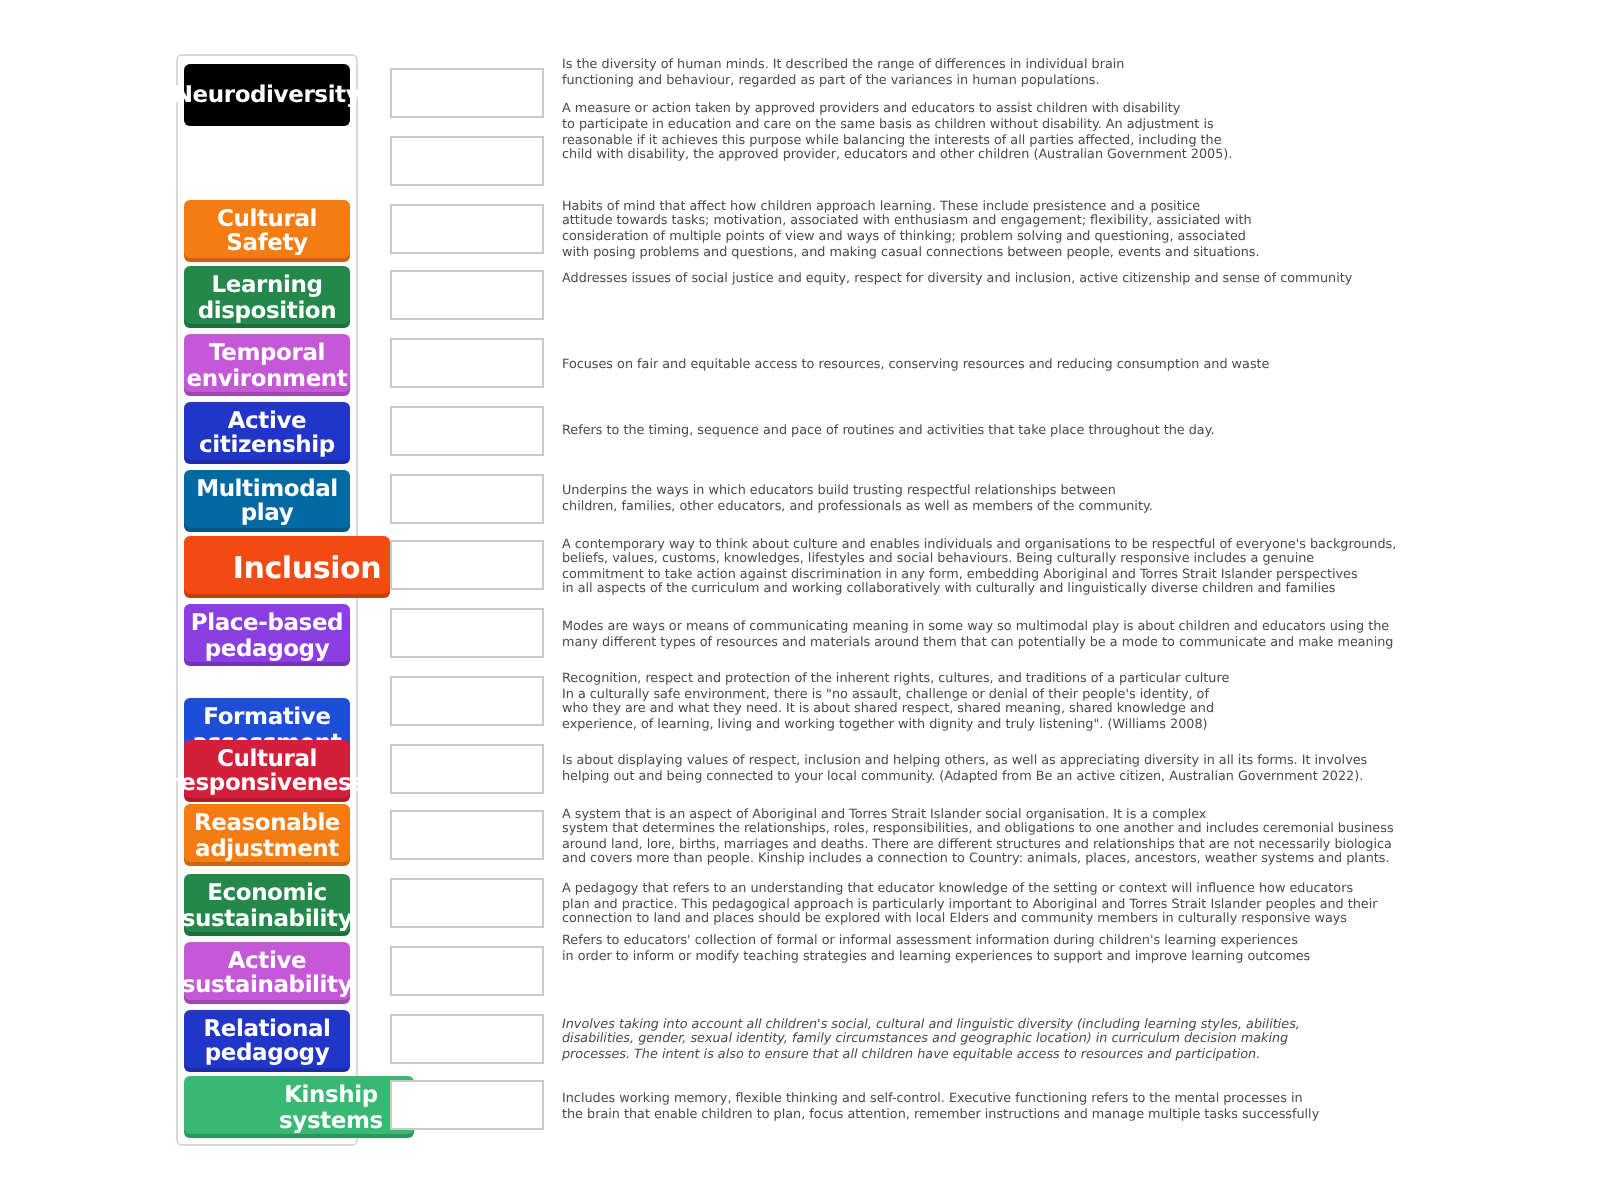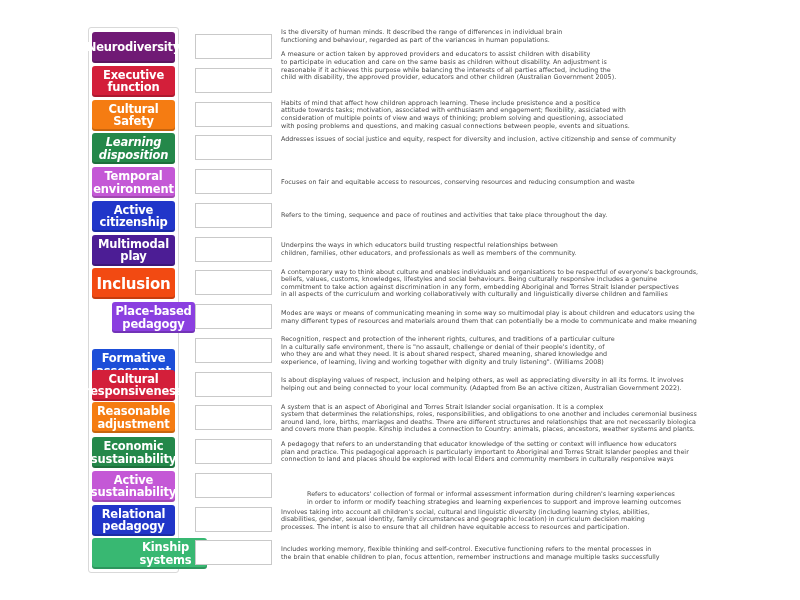--- a/index.html
+++ b/index.html
@@ -41,20 +41,21 @@
       justify-content: center;
       text-align: center;
       box-shadow: inset 0 -2px 0 rgba(0,0,0,0.18);
       cursor: grab;
       letter-spacing: -0.2px;
       white-space: pre-line;
     }
     .tile.big {
       font-size: 15px;
       line-height: 16px;
+      padding-left: 20px;
     }
     .slot-col {
       position: absolute;
       left: 0;
       top: 0;
     }
     .drop-box {
       position: absolute;
       left: 195px;
       width: 77px;
@@ -73,35 +74,33 @@
       display: flex;
       align-items: center;
       white-space: pre-line;
     }
   </style>
 </head>
 <body>
 
 <div class="stage">
   <div class="tile-panel" id="tile-panel">
-      <div class="tile" style="top: 4px; background: #701a75;">Neurodiversity</div>
-      <div class="tile" style="top: 37.75px; background: rgb(211, 31, 58);">Executive
-function</div>
+      <div class="tile" style="top: 4px; background: #000000;">Neurodiversity</div>
       <div class="tile" style="top: 71.5px; background: rgb(245, 124, 18);">Cultural
 Safety</div>
-      <div class="tile" style="top: 105.25px; background: rgb(36, 136, 74); font-style: italic;">Learning
+      <div class="tile" style="top: 105.25px; background: rgb(36, 136, 74);">Learning
 disposition</div>
       <div class="tile" style="top: 139px; background: rgb(196, 88, 214);">Temporal
 environment</div>
       <div class="tile" style="top: 172.75px; background: rgb(33, 54, 201);">Active
 citizenship</div>
-      <div class="tile" style="top: 206.5px; background: #4c1d95;">Multimodal
+      <div class="tile" style="top: 206.5px; background: #0369a1;">Multimodal
 play</div>
       <div class="tile big" style="top: 240.25px; background: rgb(242, 74, 18);">Inclusion</div>
-      <div class="tile" style="top: 274px; background: rgb(139, 63, 224); margin-left: 20px;">Place-based
+      <div class="tile" style="top: 274px; background: rgb(139, 63, 224);">Place-based
 pedagogy</div>
       <div class="tile" style="top: 321px; background: #1d4ed8;">Formative
 assessment</div>
       <div class="tile" style="top: 341.5px; background: rgb(211, 31, 58);">Cultural
 responsiveness</div>
       <div class="tile" style="top: 374px; background: rgb(245, 124, 18);">Reasonable
 adjustment</div>
       <div class="tile" style="top: 409px; background: rgb(36, 136, 74);">Economic
 sustainability</div>
       <div class="tile" style="top: 442.75px; background: rgb(196, 88, 214);">Active
@@ -153,23 +152,23 @@
       <div class="drop-box" style="top: 405.25px;"></div>
       <div class="desc" style="top: 403.25px; height: 31px;">A system that is an aspect of Aboriginal and Torres Strait Islander social organisation. It is a complex
 system that determines the relationships, roles, responsibilities, and obligations to one another and includes ceremonial business
 around land, lore, births, marriages and deaths. There are different structures and relationships that are not necessarily biologica
 and covers more than people. Kinship includes a connection to Country: animals, places, ancestors, weather systems and plants.</div>
       <div class="drop-box" style="top: 439px;"></div>
       <div class="desc" style="top: 437px; height: 31px;">A pedagogy that refers to an understanding that educator knowledge of the setting or context will influence how educators
 plan and practice. This pedagogical approach is particularly important to Aboriginal and Torres Strait Islander peoples and their
 connection to land and places should be explored with local Elders and community members in culturally responsive ways</div>
       <div class="drop-box" style="top: 472.75px;"></div>
-      <div class="desc" style="top: 483px; height: 31px; margin-left: 26px;">Refers to educators' collection of formal or informal assessment information during children's learning experiences
+      <div class="desc" style="top: 459px; height: 31px;">Refers to educators' collection of formal or informal assessment information during children's learning experiences
 in order to inform or modify teaching strategies and learning experiences to support and improve learning outcomes</div>
       <div class="drop-box" style="top: 506.5px;"></div>
-      <div class="desc" style="top: 504.5px; height: 31px;">Involves taking into account all children's social, cultural and linguistic diversity (including learning styles, abilities,
+      <div class="desc" style="top: 504.5px; height: 31px; font-style: italic;">Involves taking into account all children's social, cultural and linguistic diversity (including learning styles, abilities,
 disabilities, gender, sexual identity, family circumstances and geographic location) in curriculum decision making
 processes. The intent is also to ensure that all children have equitable access to resources and participation.</div>
       <div class="drop-box" style="top: 540.25px;"></div>
       <div class="desc" style="top: 538.25px; height: 31px;">Includes working memory, flexible thinking and self-control. Executive functioning refers to the mental processes in
 the brain that enable children to plan, focus attention, remember instructions and manage multiple tasks successfully</div>
     </div>
 </div>
 
 </body></html>

